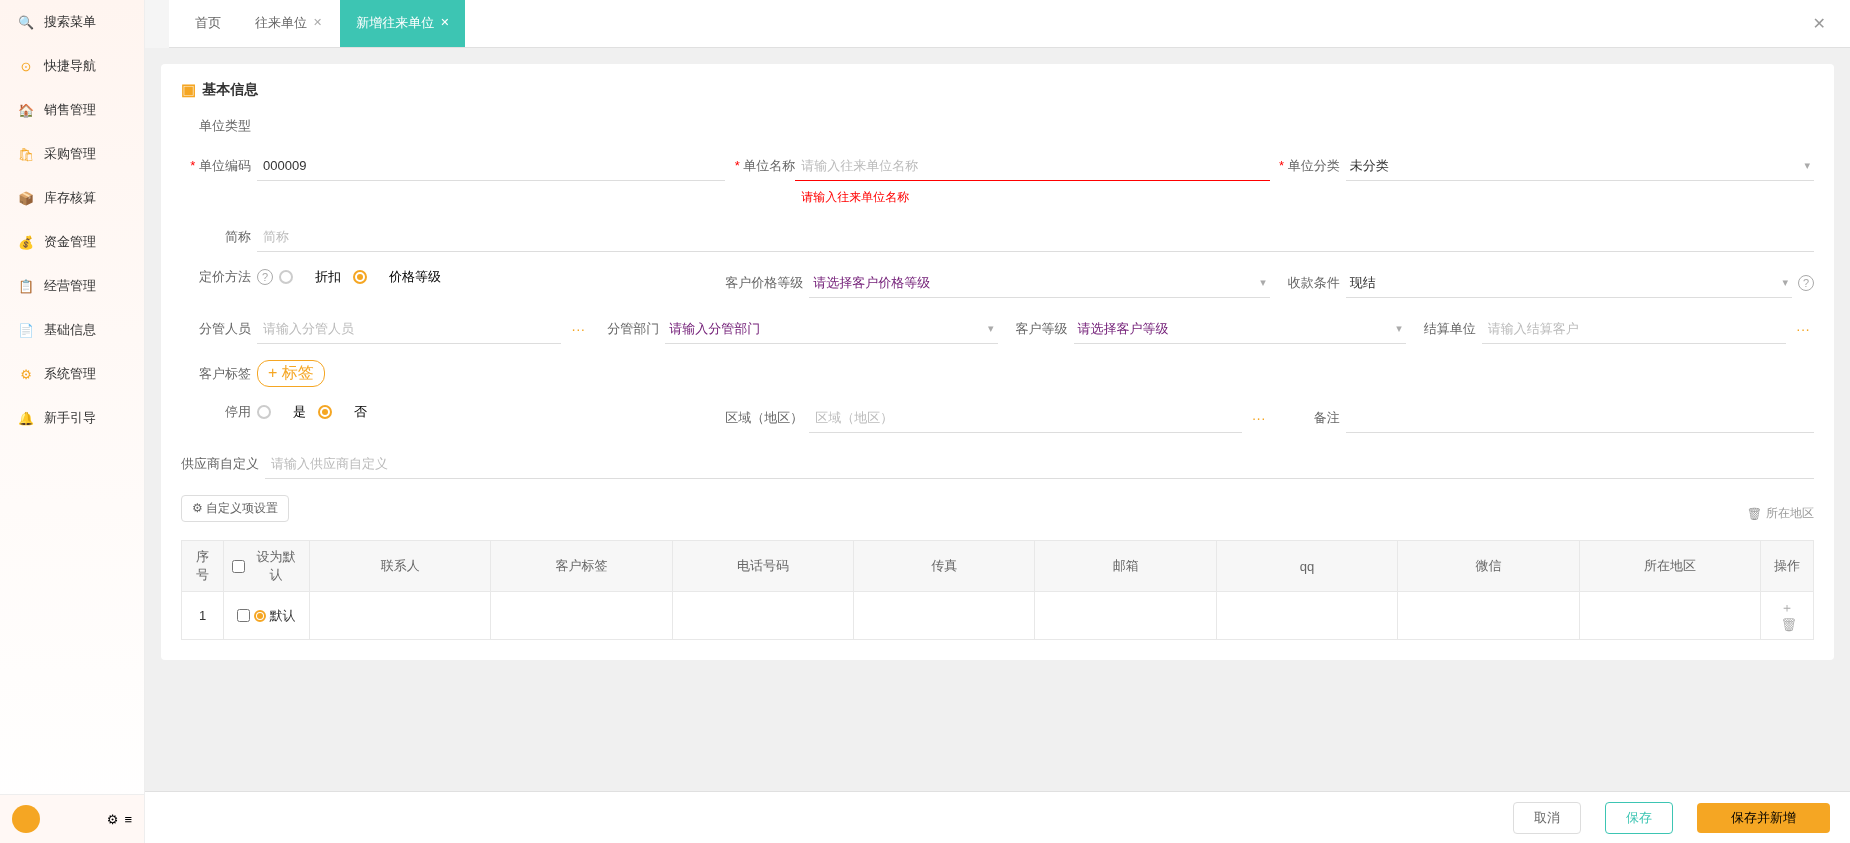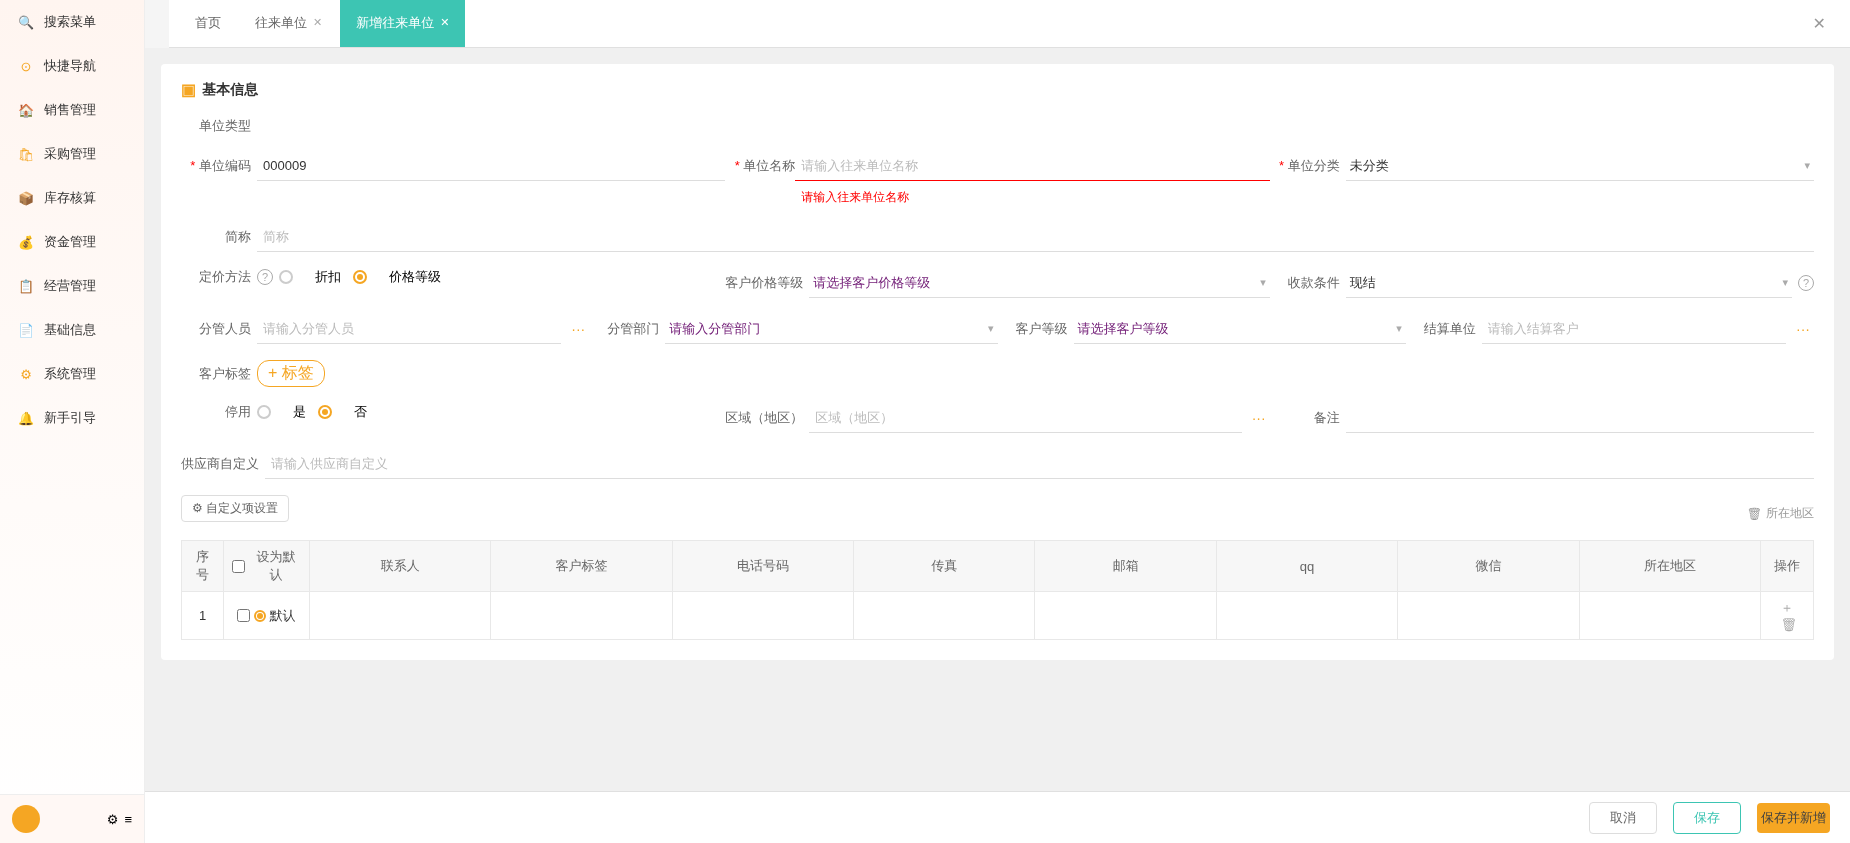--- a/index.html
+++ b/index.html
@@ -234,21 +234,21 @@
     th { font-weight: normal; color: #666; }
 
     
     .action-bar {
       background: #fff;
       border-top: 1px solid #e0e0e0;
       display: flex;
       justify-content: flex-end;
       align-items: center;
       padding: 10px 20px;
-      gap: 16px;
+      gap: 24px;
       height: 52px;
     }
     .btn-cancel {
       padding: 6px 20px;
       border: 1px solid #ddd;
       border-radius: 4px;
       background: #fff;
       color: #666;
       cursor: pointer;
       font-size: 13px;
@@ -256,25 +256,25 @@
     .btn-save {
       padding: 6px 20px;
       border: 1px solid #3dc5b3;
       border-radius: 4px;
       background: #fff;
       color: #3dc5b3;
       cursor: pointer;
       font-size: 13px;
     }
     .btn-save-new {
-      padding: 6px 4px;
+      padding: 6px 34px;
       border: none;
       border-radius: 4px;
       background: #f5a623;
-      color: #404040;
+      color: #000000;
       cursor: pointer;
       font-size: 13px;
     }
 
     .help-icon {
       width: 16px; height: 16px;
       border-radius: 50%;
       border: 1px solid #aaa;
       display: inline-flex; align-items: center; justify-content: center;
       font-size: 11px; color: #aaa; cursor: pointer;

